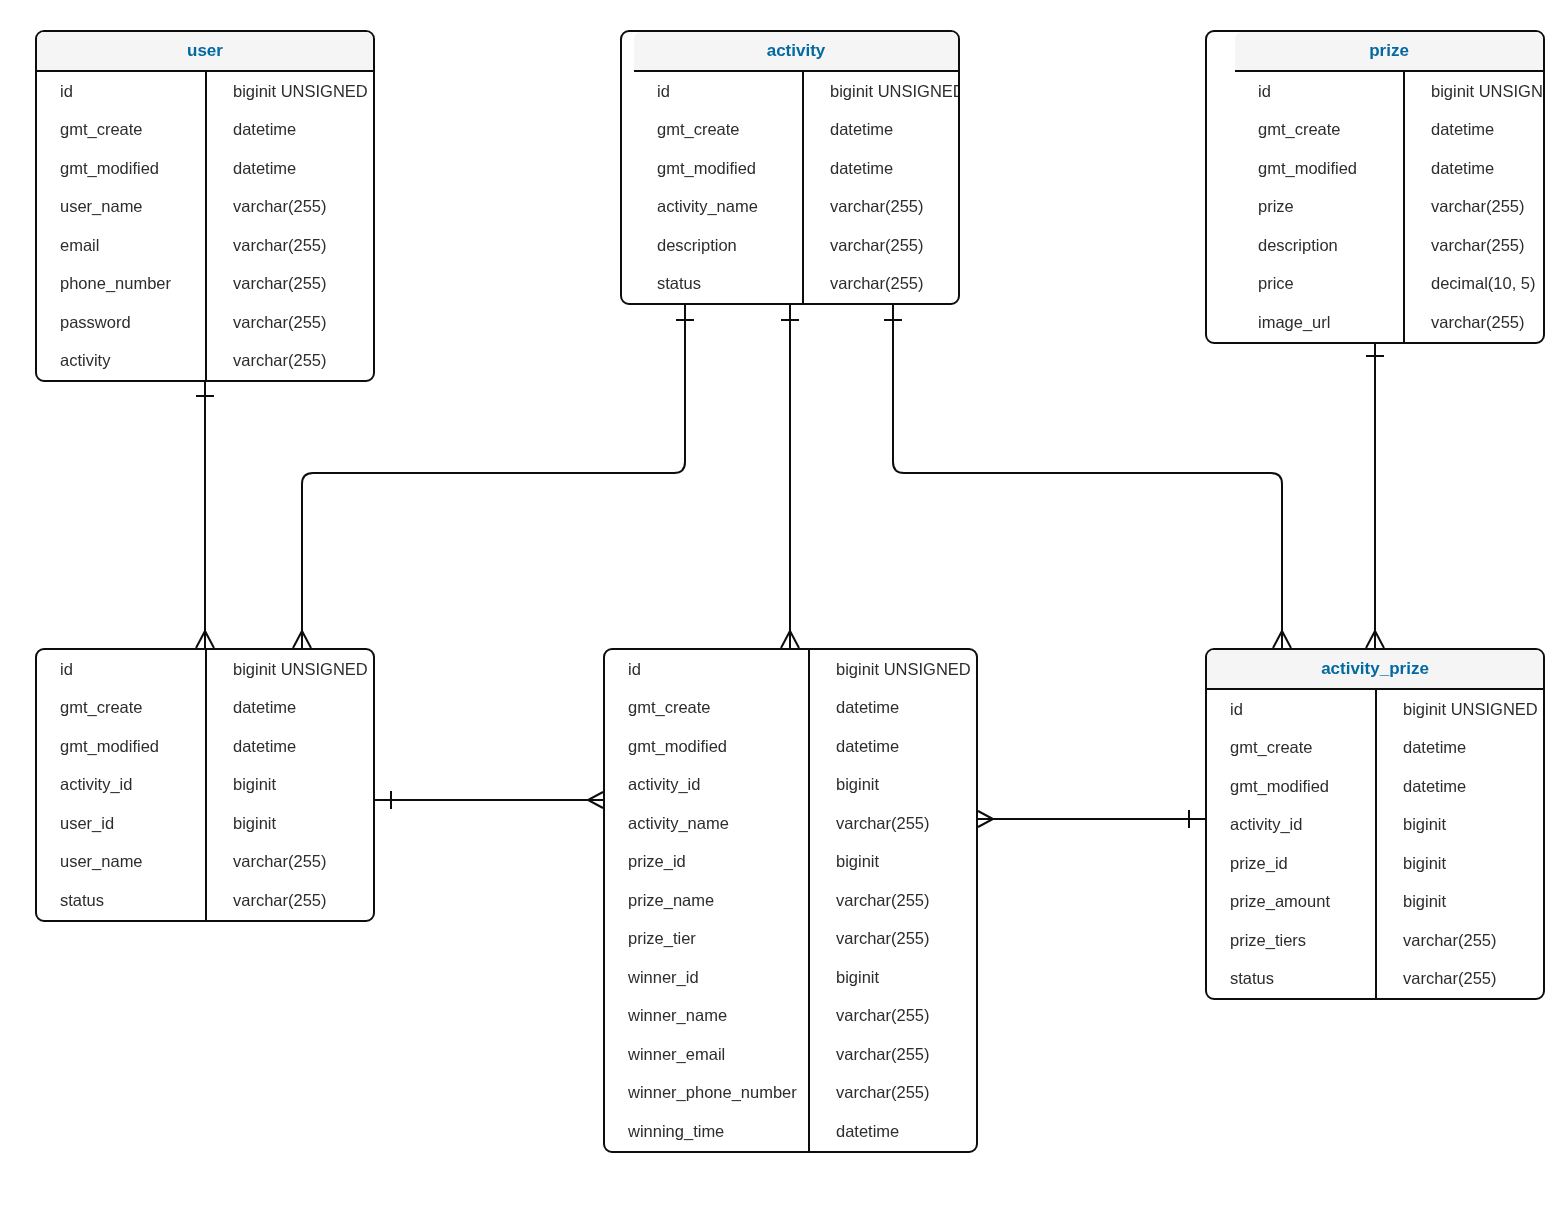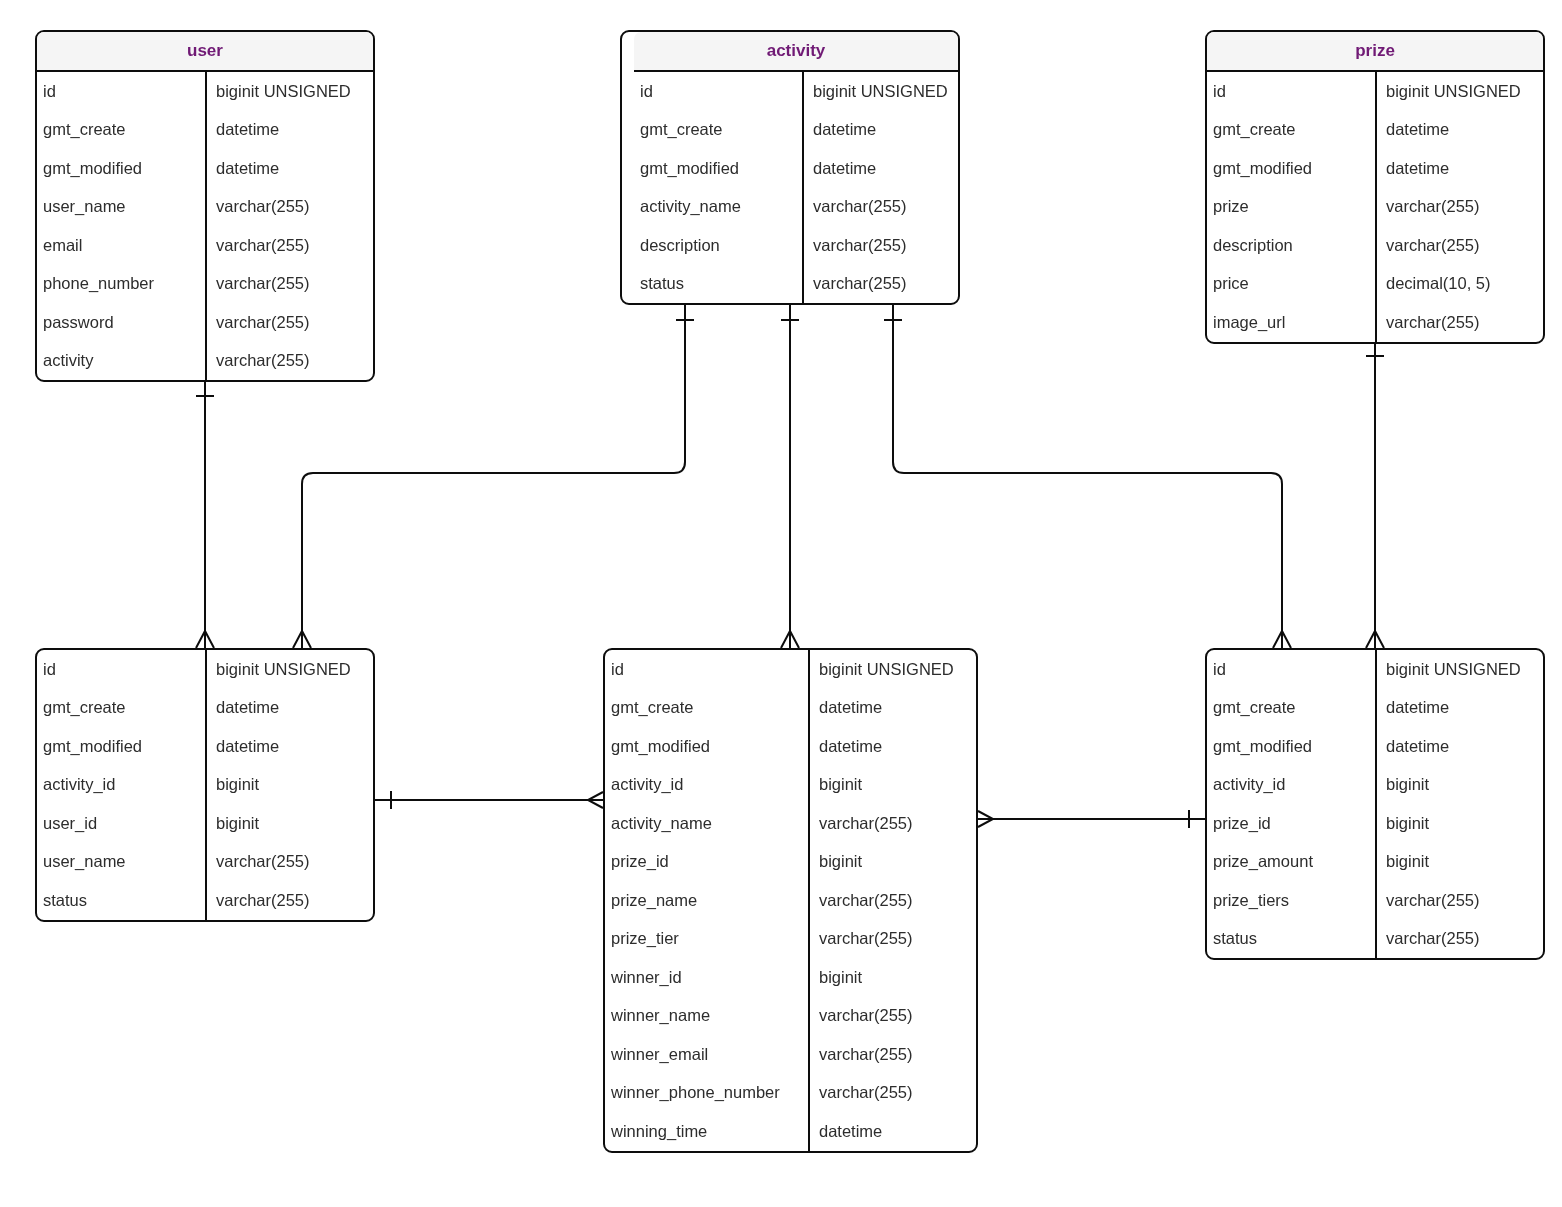--- a/index.html
+++ b/index.html
@@ -17,35 +17,36 @@
     border:2px solid #0d0d0d;
     border-radius:9px;
     box-sizing:border-box;
   }
   .tbl-header{
     height:38px;
     line-height:38px;
     text-align:center;
     font-weight:bold;
     font-size:17px;
-    color:#701a75;
+    color:#0369a1;
     background:#f5f5f5;
     border-bottom:2px solid #0d0d0d;
     border-radius:7px 7px 0 0;
   }
   .tbl-body{position:relative;}
   .divider{
     position:absolute;top:0;bottom:0;width:2px;background:#0d0d0d;
   }
   .trow{
     display:grid;
     height:38.5px;
     align-items:center;
     font-size:16.5px;
     color:#2d2d2d;
+    margin-left:17px;
   }
   .cols-std .divider{left:168px;}
   .cols-std .trow{grid-template-columns:170px 1fr;}
   .cols-wide .divider{left:203px;}
   .cols-wide .trow{grid-template-columns:205px 1fr;}
   .fname{padding-left:6px;white-space:nowrap;overflow:hidden;}
   .ftype{padding-left:9px;white-space:nowrap;overflow:hidden;}
   .wire{stroke:#0d0d0d;stroke-width:2;fill:none;}
 </style>
 </head>
@@ -161,21 +162,21 @@
           <span class="fname">description</span>
           <span class="ftype">varchar(255)</span>
         </div>
         <div class="trow">
           <span class="fname">status</span>
           <span class="ftype">varchar(255)</span>
         </div>
       </div>
   </div>
 
-  <div class="db-table cols-std" style="left:1205px;top:30px;width:340px;">
+  <div class="db-table cols-std" style="left:1205px;top:30px;width:340px;padding-left:28px;">
     <div class="tbl-header">prize</div>
     <div class="tbl-body">
       <div class="divider"></div>
     <div class="trow">
           <span class="fname">id</span>
           <span class="ftype">biginit UNSIGNED</span>
         </div>
         <div class="trow">
           <span class="fname">gmt_create</span>
           <span class="ftype">datetime</span>
@@ -289,20 +290,21 @@
           <span class="ftype">varchar(255)</span>
         </div>
         <div class="trow">
           <span class="fname">winning_time</span>
           <span class="ftype">datetime</span>
         </div>
       </div>
   </div>
 
   <div class="db-table cols-std" style="left:1205px;top:648px;width:340px;">
+    <div class="tbl-header">activity_prize</div>
     <div class="tbl-body">
       <div class="divider"></div>
     <div class="trow">
           <span class="fname">id</span>
           <span class="ftype">biginit UNSIGNED</span>
         </div>
         <div class="trow">
           <span class="fname">gmt_create</span>
           <span class="ftype">datetime</span>
         </div>

